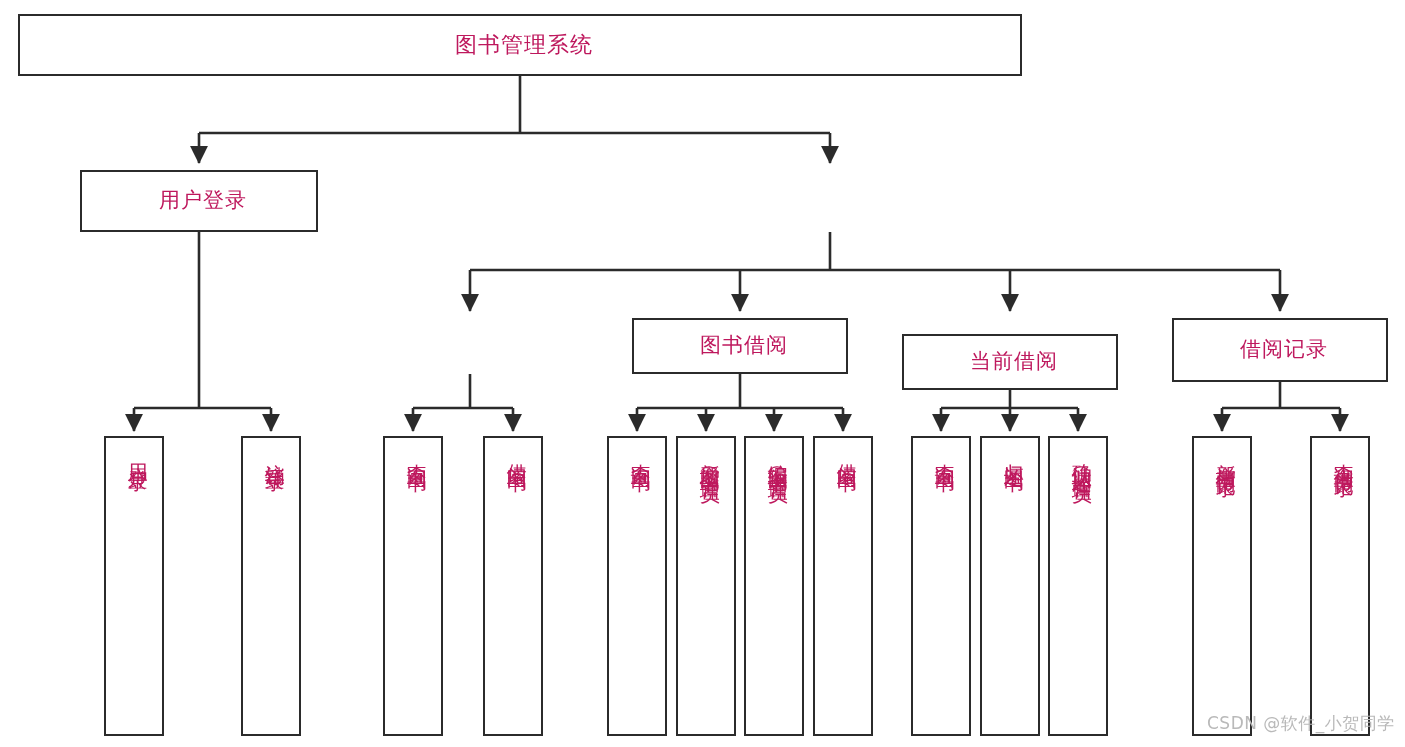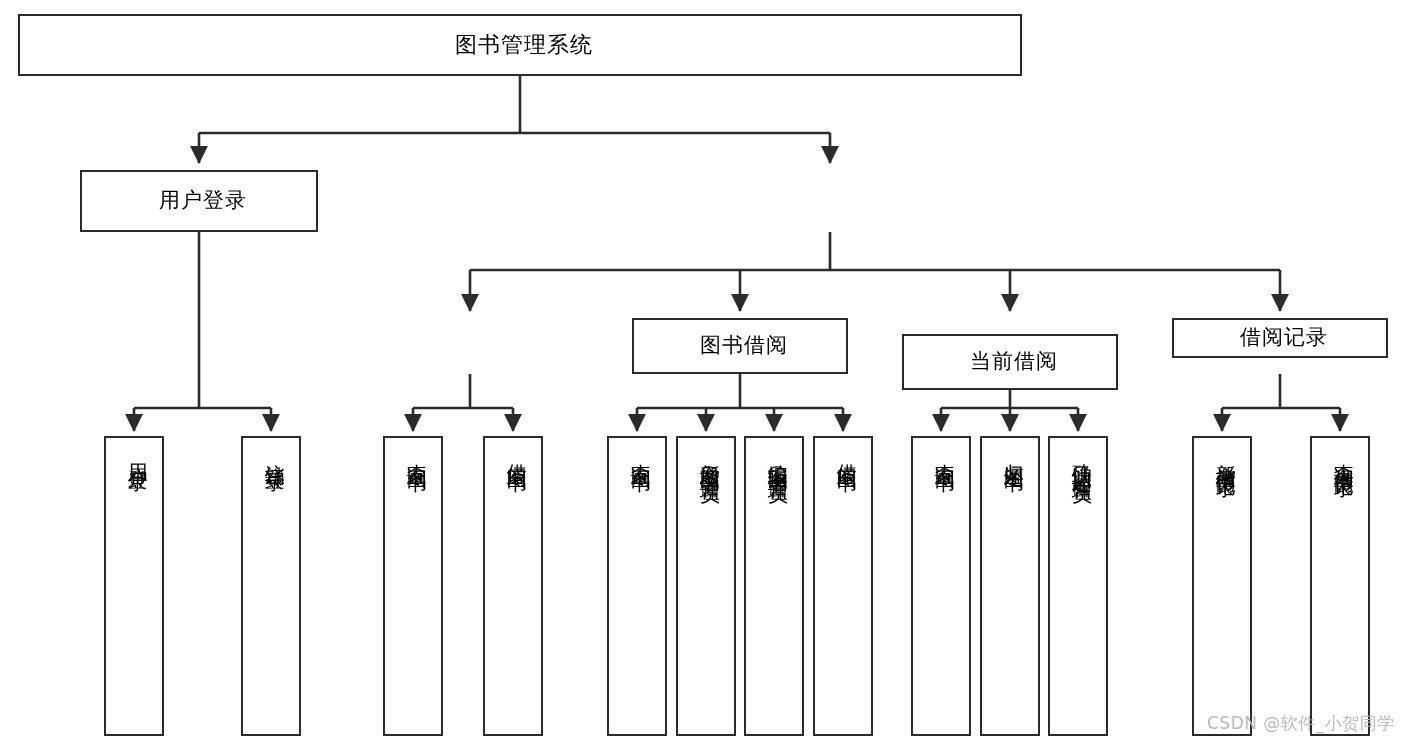--- a/index.html
+++ b/index.html
@@ -27,21 +27,21 @@
     pointer-events: none;
   }
   .node {
     position: absolute;
     box-sizing: border-box;
     background: #ffffff;
     border: 2px solid #2b2b2b;
     display: flex;
     align-items: center;
     justify-content: center;
-    color: #000000;
+    color: #be185d;
     z-index: 3;
     padding-left: 8px;
   }
   .node.horiz {
     font-size: 21px;
     letter-spacing: 1px;
     line-height: 1.2;
   }
   .node.vert {
     font-size: 20px;
@@ -125,21 +125,21 @@
       <path d="M 1340 408 L 1340 431" marker-end="url(#arrow)"></path>
     </g>
   </svg>
 
   <div class="node horiz root" style="left:18px; top:14px; width:1004px; height:62px;">图书管理系统</div>
 
   <div class="node horiz" style="left:80px; top:170px; width:238px; height:62px;">用户登录</div>
 
   <div class="node horiz" style="left:632px; top:318px; width:216px; height:56px;">图书借阅</div>
   <div class="node horiz" style="left:902px; top:334px; width:216px; height:56px;text-align:right;">当前借阅</div>
-  <div class="node horiz" style="left:1172px; top:318px; width:216px; height:40px;">借阅记录</div>
+  <div class="node horiz" style="left:1172px; top:318px; width:216px; height:64px;">借阅记录</div>
 
   <div class="node vert" style="left:104px; top:436px; width:60px; height:300px;">
     <span class="vlabel">用户登录</span>
   </div>
   <div class="node vert" style="left:241px; top:436px; width:60px; height:300px;">
     <span class="vlabel">注销登录</span>
   </div>
 
   <div class="node vert" style="left:383px; top:436px; width:60px; height:300px;">
     <span class="vlabel">查询图书</span>

